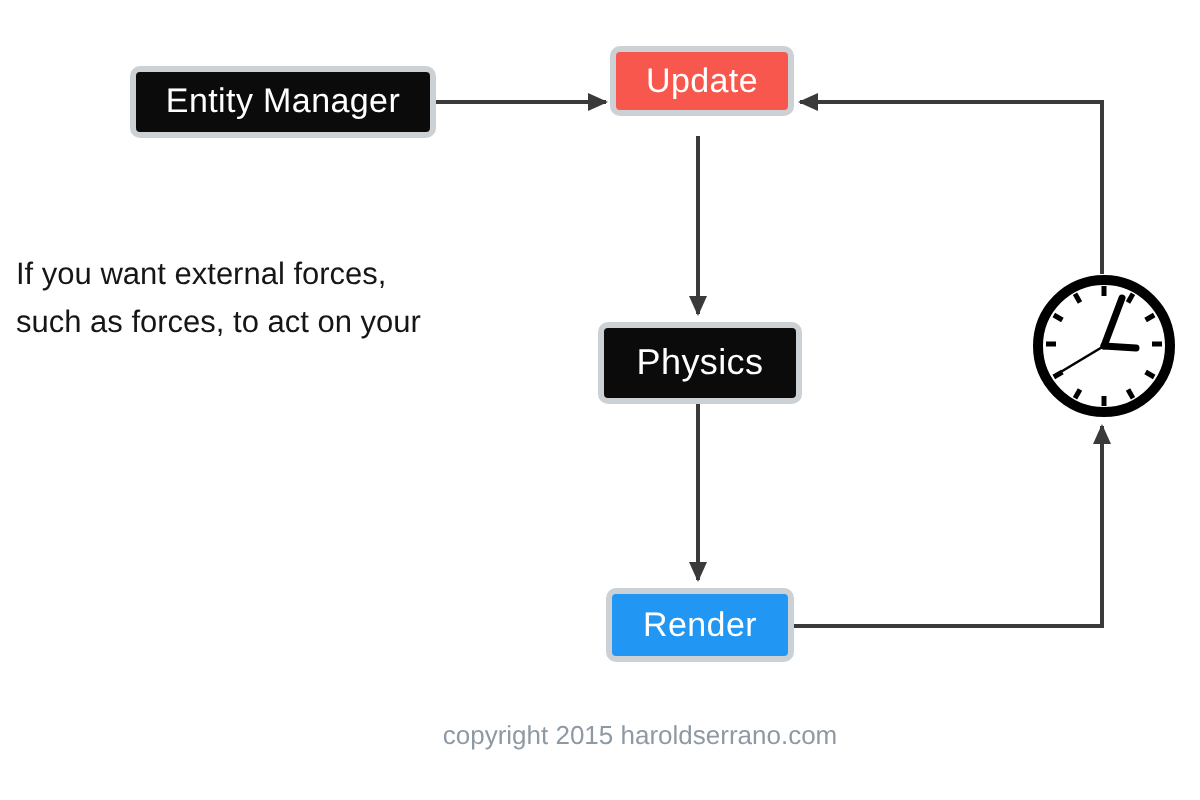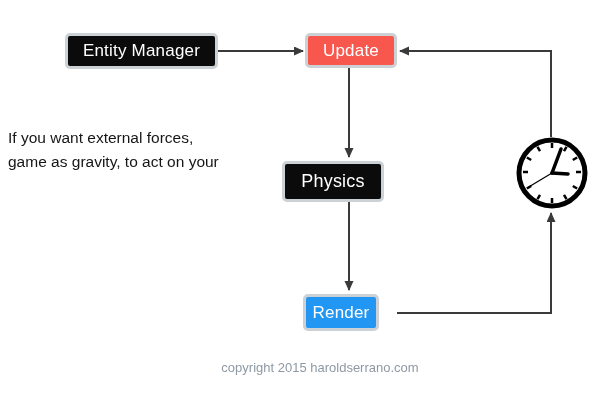--- a/index.html
+++ b/index.html
@@ -32,23 +32,23 @@
     align-items: center;
     justify-content: center;
     white-space: nowrap;
     letter-spacing: 0.2px;
   }
   .node-black { background: var(--node-black, #0b0b0b); }
   .node-red   { background: var(--node-red, #f8574d); }
   .node-blue  { background: var(--node-blue, #2196f3); }
 
   .node-entity-manager { left: 65px;  top: 33px;  width: 153px; height: 36px; }
-  .node-update         { left: 305px; top: 33px;  width: 92px;  height: 35px; }
-  .node-physics        { left: 282px; top: 161px; width: 102px; height: 41px; font-size: 18px; }
-  .node-render         { left: 303px; top: 294px; width: 76px;  height: 37px; }
+  .node-update         { left: 305px; top: 23px;  width: 92px;  height: 35px; }
+  .node-physics        { left: 299px; top: 161px; width: 102px; height: 41px; font-size: 18px; }
+  .node-render         { left: 303px; top: 294px; width: 94px;  height: 37px; }
 
   .note {
     position: absolute;
     left: 8px;
     top: 126px;
     width: 240px;
     color: var(--note-text, #161616);
     font-size: 15.5px;
     line-height: 23.5px;
   }
@@ -122,18 +122,18 @@
   <div class="node node-black node-entity-manager">Entity Manager</div>
 
   <div class="node node-red node-update">Update</div>
 
   <div class="node node-black node-physics">Physics</div>
 
   <div class="node node-blue node-render">Render</div>
 
   <div class="note">
     <div>If you want external forces,</div>
-    <div>game as gravity, to act on your</div>
+    <div>such as forces, to act on your</div>
   </div>
 
   <div class="footer">copyright 2015 haroldserrano.com</div>
 
 </div>
 
 </body></html>

